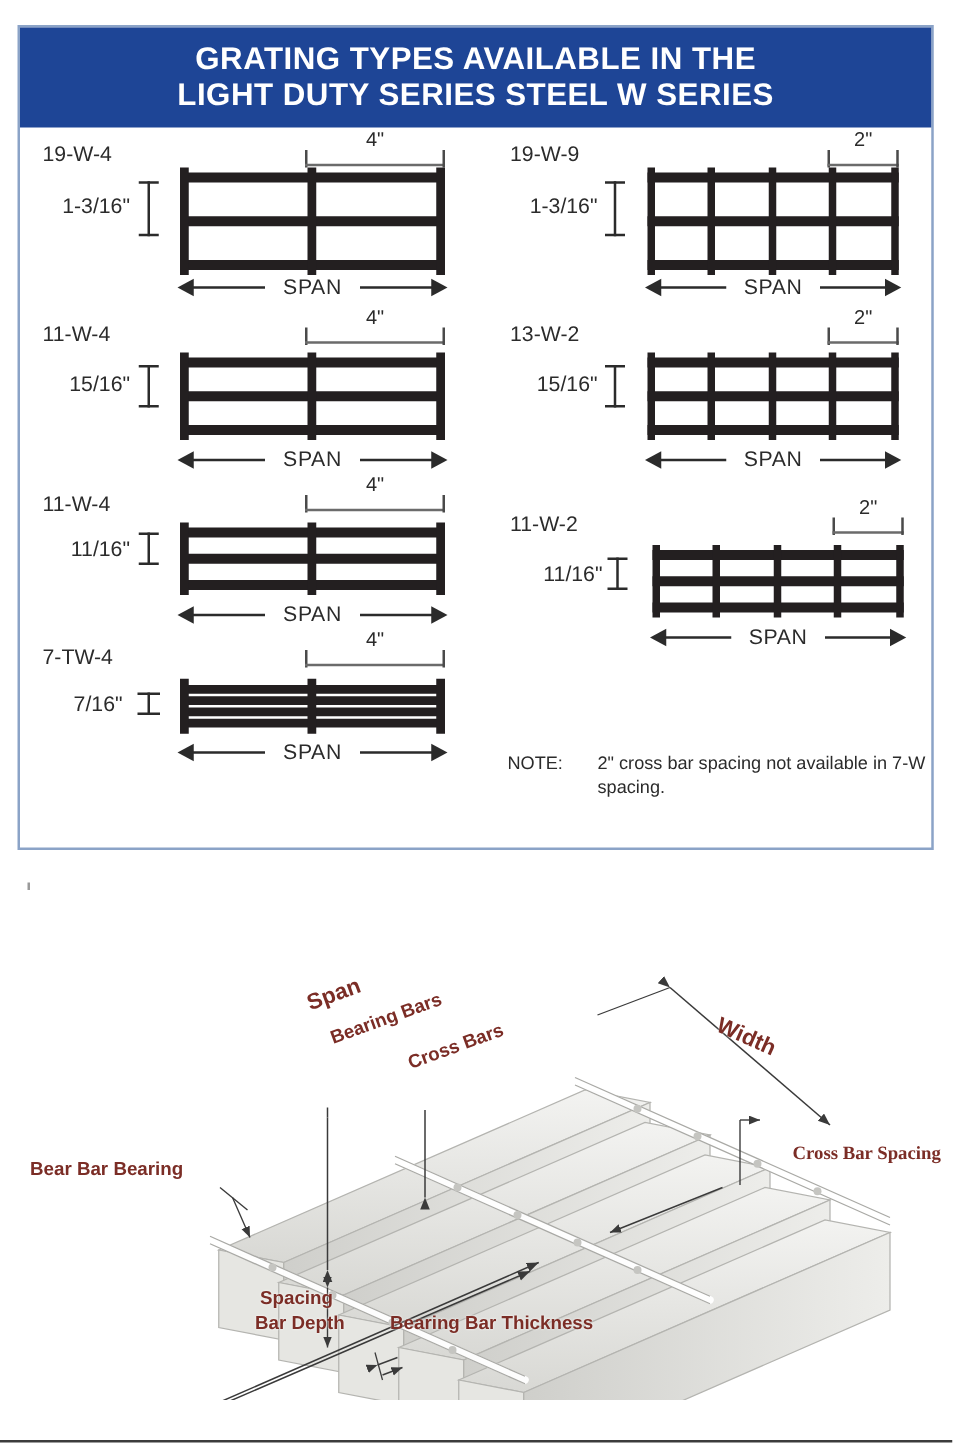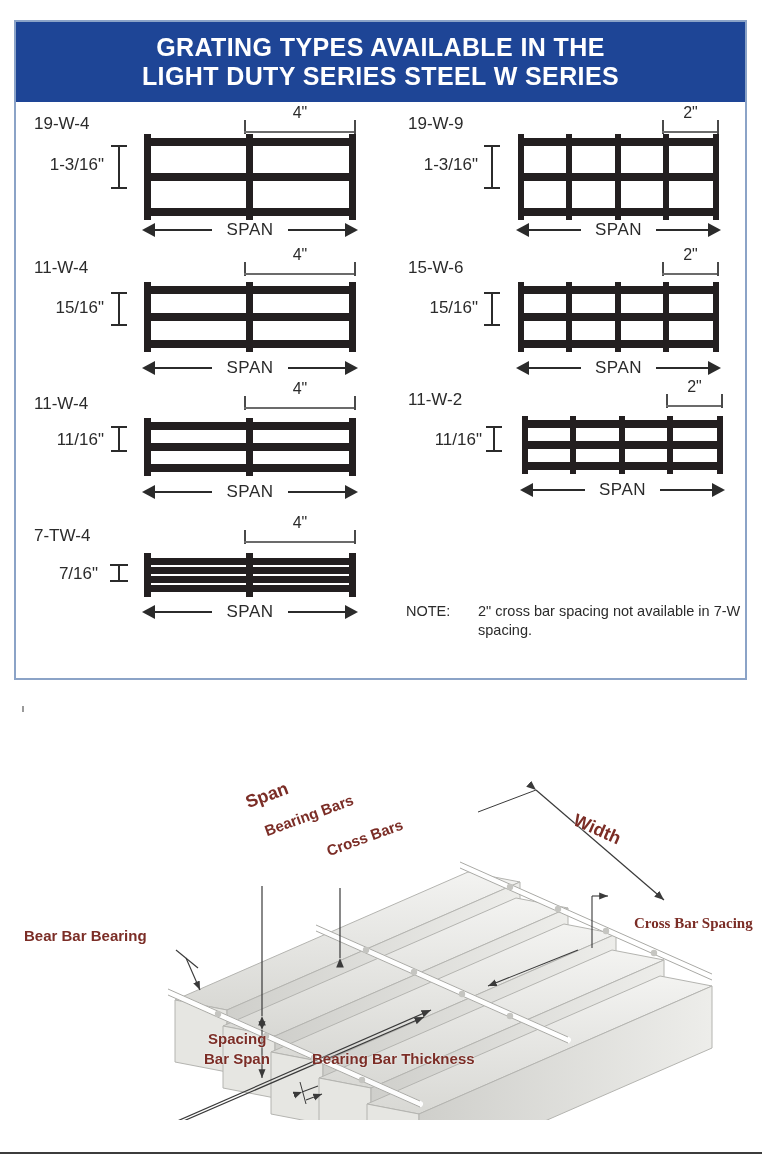--- a/index.html
+++ b/index.html
@@ -187,21 +187,21 @@
         <div class="span" style="left:126px;top:108px;width:216px;">
           <div class="ar l"></div>
           <div class="ln" style="left:10px;width:60px;"></div>
           <div class="tx">SPAN</div>
           <div class="ln" style="right:10px;width:60px;"></div>
           <div class="ar r"></div>
         </div>
       </div>
 
       <div class="fig" style="left:370px;top:148px;width:360px;height:142px;">
-        <div class="fig-label" style="left:22px;top:8px;">15-W-6</div>
+        <div class="fig-label" style="left:22px;top:8px;">13-W-2</div>
         <div class="hgt-label" style="left:0;top:48px;width:92px;">15/16"</div>
         <div class="ibeam" style="left:98px;top:42px;width:16px;height:34px;">
           <div class="cap t"></div>
             <div class="stem"></div>
             <div class="cap b"></div>
         </div>
         <div class="dim" style="left:276px;top:12px;width:57px;">
           <div class="txt">2"</div>
           <div class="tick l"></div>
             <div class="line"></div>
@@ -250,21 +250,21 @@
         </div>
         <div class="span" style="left:126px;top:92px;width:216px;">
           <div class="ar l"></div>
           <div class="ln" style="left:10px;width:60px;"></div>
           <div class="tx">SPAN</div>
           <div class="ln" style="right:10px;width:60px;"></div>
           <div class="ar r"></div>
         </div>
       </div>
 
-      <div class="fig" style="left:370px;top:284px;width:360px;height:138px;">
+      <div class="fig" style="left:370px;top:304px;width:360px;height:138px;">
         <div class="fig-label" style="left:22px;top:4px;">11-W-2</div>
         <div class="hgt-label" style="left:0;top:44px;width:96px;">11/16"</div>
         <div class="ibeam" style="left:100px;top:40px;width:16px;height:26px;">
           <div class="cap t"></div>
             <div class="stem"></div>
             <div class="cap b"></div>
         </div>
         <div class="dim" style="left:280px;top:8px;width:57px;">
           <div class="txt">2"</div>
           <div class="tick l"></div>
@@ -283,21 +283,21 @@
         </div>
         <div class="span" style="left:134px;top:94px;width:205px;">
           <div class="ar l"></div>
           <div class="ln" style="left:10px;width:55px;"></div>
           <div class="tx">SPAN</div>
           <div class="ln" style="right:10px;width:55px;"></div>
           <div class="ar r"></div>
         </div>
       </div>
 
-      <div class="fig" style="left:0;top:418px;width:365px;height:130px;">
+      <div class="fig" style="left:0;top:408px;width:365px;height:130px;">
         <div class="fig-label" style="left:18px;top:6px;">7-TW-4</div>
         <div class="hgt-label" style="left:0;top:44px;width:82px;">7/16"</div>
         <div class="ibeam" style="left:94px;top:44px;width:18px;height:18px;">
           <div class="cap t"></div>
             <div class="stem"></div>
             <div class="cap b"></div>
         </div>
         <div class="dim" style="left:228px;top:10px;width:112px;">
           <div class="txt">4"</div>
           <div class="tick l"></div>
@@ -513,19 +513,19 @@
 
     <div class="iso-label rot-a" style="left:330px;top:142px;">Cross Bars</div>
 
     <div class="iso-label rot-b" style="left:570px;top:108px;font-size:18px;">Width</div>
 
     <div class="iso-label" style="left:634px;top:215px;font-size:15px;font-family:Liberation Serif, serif;">Cross Bar Spacing</div>
 
     <div class="iso-label" style="left:24px;top:227px;font-size:15px;">Bear Bar Bearing</div>
 
     <div class="iso-label" style="left:208px;top:330px;font-size:15px;">Spacing</div>
-    <div class="iso-label" style="left:204px;top:350px;font-size:15px;">Bar Span</div>
+    <div class="iso-label" style="left:204px;top:350px;font-size:15px;">Bar Depth</div>
 
     <div class="iso-label" style="left:312px;top:350px;font-size:15px;">Bearing Bar Thickness</div>
   </div>
 
   <div class="bottom-rule"></div>
 </div>
 
 </body></html>

